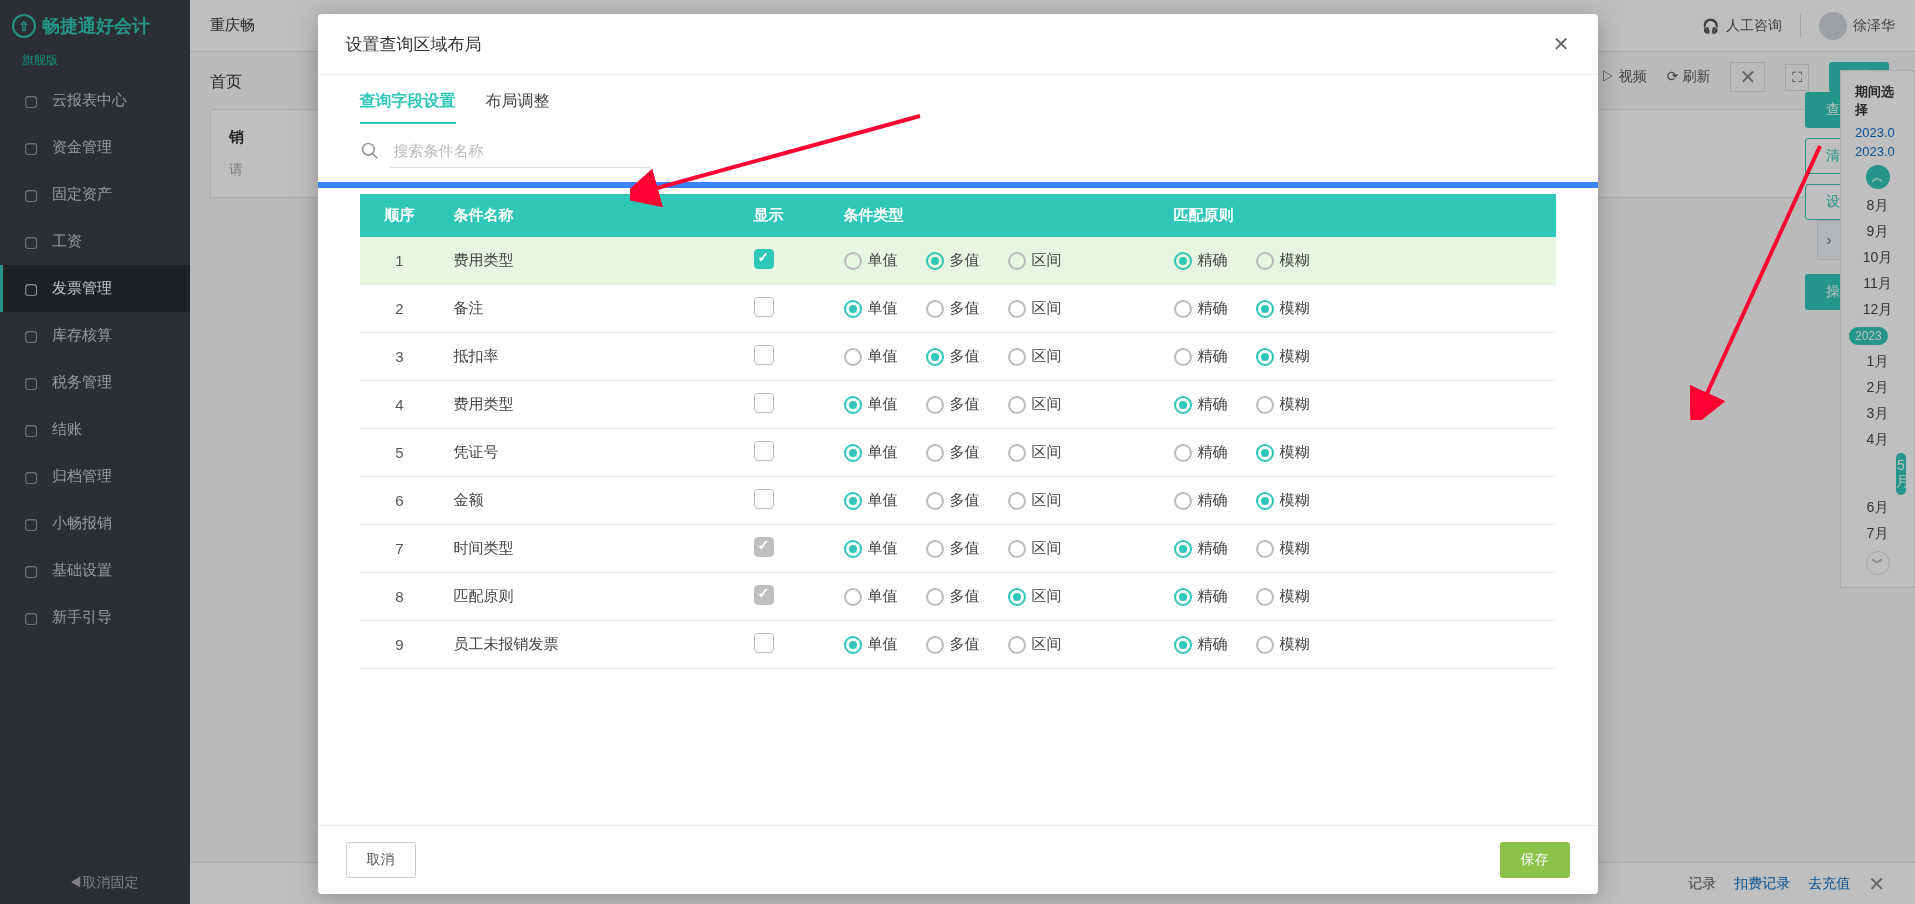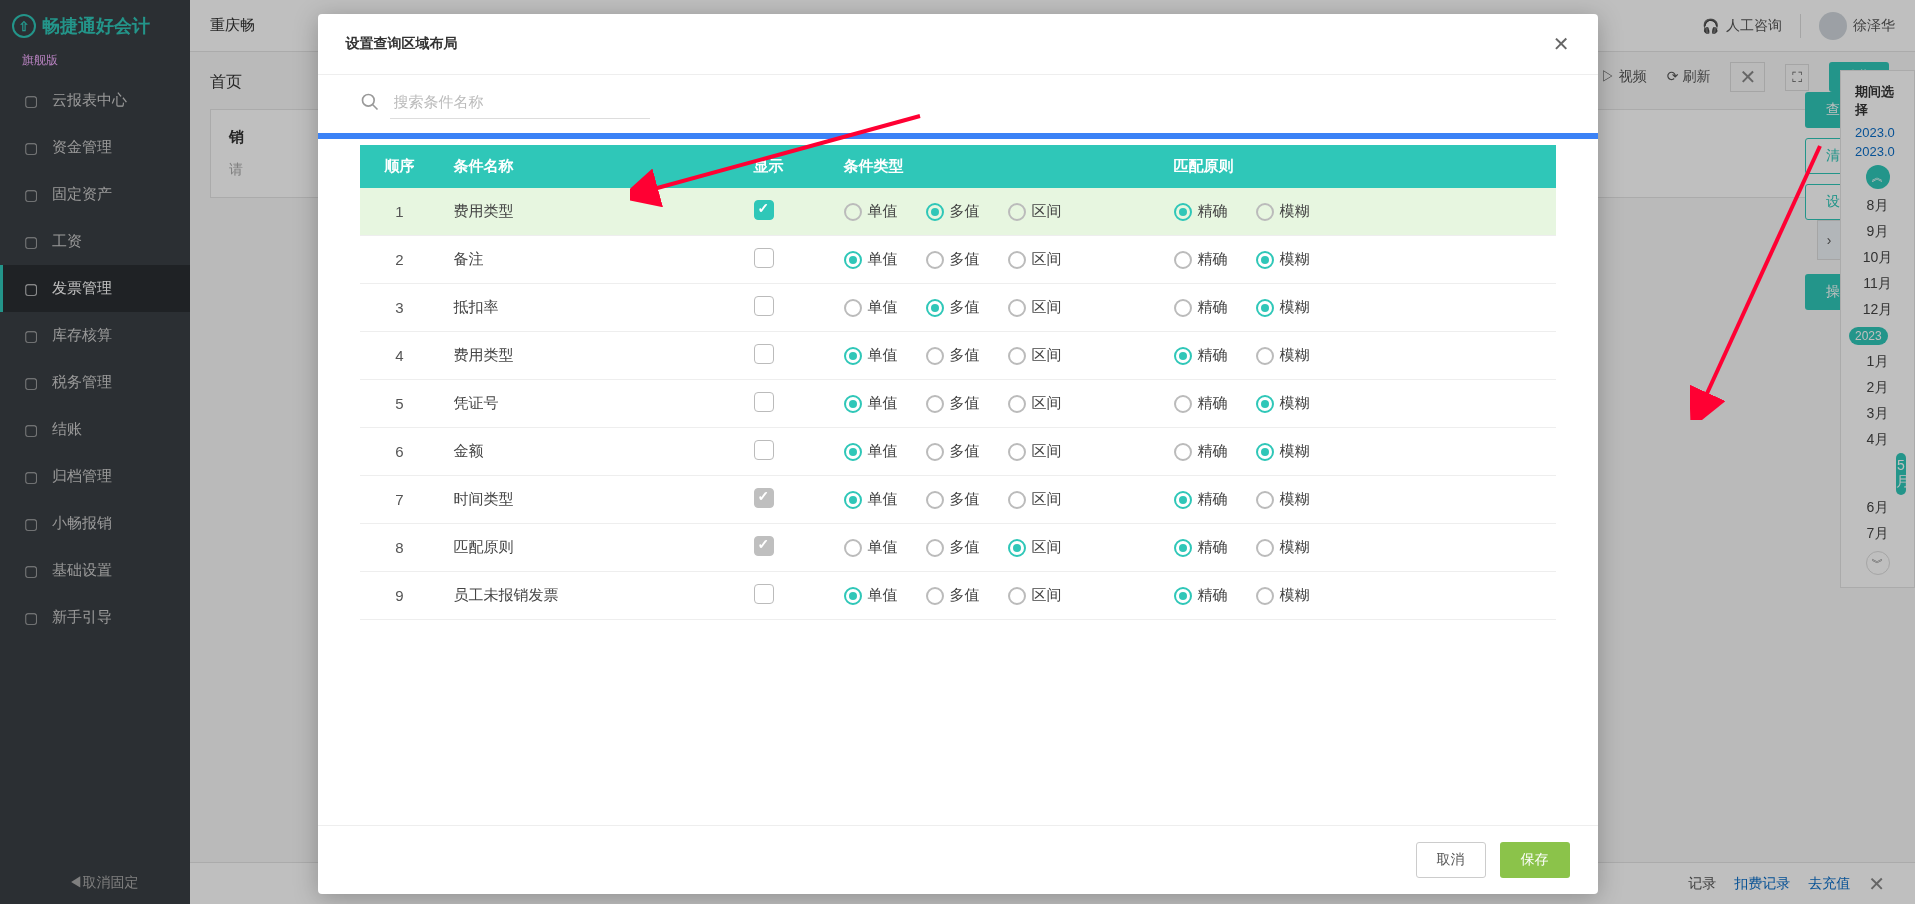--- a/index.html
+++ b/index.html
@@ -29,21 +29,21 @@
       padding: 0 12px;
       gap: 6px;
     }
     .logo-icon {
       width: 24px; height: 24px; border-radius: 50%;
       border: 2px solid #2fc7b8;
       display:flex;align-items:center;justify-content:center;
       color:#2fc7b8;font-weight:bold;font-size:13px;
     }
     .logo-text { color:#2fc7b8; font-size:18px; font-weight:bold; }
-    .sidebar-sub { color:#f0abfc; font-size:12px; padding:0 0 8px 22px; }
+    .sidebar-sub { color:#14b8a6; font-size:12px; padding:0 0 8px 22px; }
     .nav-item {
       display:flex; align-items:center; gap:12px;
       padding: 14px 22px;
       color:#ccc;
       cursor:pointer;
       font-size:15px;
     }
     .nav-item.active { background:#2a2e32; color:#fff; border-left:3px solid #2fc7b8; padding-left:19px;}
     .nav-icon { width:18px; height:18px; opacity:.8; display:flex;align-items:center;justify-content:center;}
     .sidebar-bottom {
@@ -133,21 +133,21 @@
       box-shadow:0 4px 24px rgba(0,0,0,.25);
       z-index:60;
       display:flex;flex-direction:column;
       height:880px;
     }
     .modal-header{
       padding:18px 28px;
       display:flex;align-items:center;justify-content:space-between;
       border-bottom:1px solid #eee;
     }
-    .modal-title{font-size:14px;font-weight:bold;}
+    .modal-title{font-size:17px;font-weight:normal;}
     .modal-close{font-size:20px;color:#666;cursor:pointer;}
     .modal-tabs{
       display:flex;gap:30px;padding:16px 42px 0;
     }
     .tab{
       padding-bottom:10px;cursor:pointer;color:#444;font-size:16px;
       border-bottom:2px solid transparent;
     }
     .tab.active{color:#2fc7b8;border-bottom-color:#2fc7b8;font-weight:bold;}
     .search-row{
@@ -185,21 +185,21 @@
     .radio-group{display:flex;gap:28px;align-items:center;}
     .radio{display:flex;align-items:center;gap:6px;cursor:pointer;}
     .r{
       width:18px;height:18px;border-radius:50%;border:2px solid #bbb;display:inline-block;position:relative;
     }
     .r.sel{border-color:#2fc7b8;}
     .r.sel::after{content:"";position:absolute;inset:3px;background:#2fc7b8;border-radius:50%;}
     .modal-footer{
       margin-top:auto;
       padding:16px 28px;
-      display:flex;justify-content:flex-end;gap:14px;
+      display:flex;justify-content:space-between;gap:14px;
       border-top:1px solid #eee;
     }
     .btn-cancel{border:1px solid #ccc;background:#fff;color:#555;}
     .btn-save{background:#8bc34a;color:#fff;}
     
     .arrow{position:absolute;z-index:70;}
   </style>
 </head>
 <body>
 
@@ -328,20 +328,24 @@
     </div>
   <div class="period-scroll-btn" style="background:#fff;color:#888;border:1px solid #ddd;">︾</div>
 </div>
 
 <div class="overlay"></div>
 <div class="modal">
   <div class="modal-header">
     <span class="modal-title">设置查询区域布局</span>
     <span class="modal-close">✕</span>
   </div>
+  <div class="modal-tabs">
+    <div class="tab active">查询字段设置</div>
+    <div class="tab">布局调整</div>
+  </div>
   <div class="search-row">
     <span class="search-icon">
       <svg viewBox="0 0 24 24" width="20" height="20" fill="none" stroke="currentColor" stroke-width="2">
           <circle cx="10" cy="10" r="7"></circle>
           <line x1="15" y1="15" x2="21" y2="21"></line>
         </svg>
     </span>
     <input class="search-input" placeholder="搜索条件名称" style="">
   </div>
   <div class="table-wrap">

